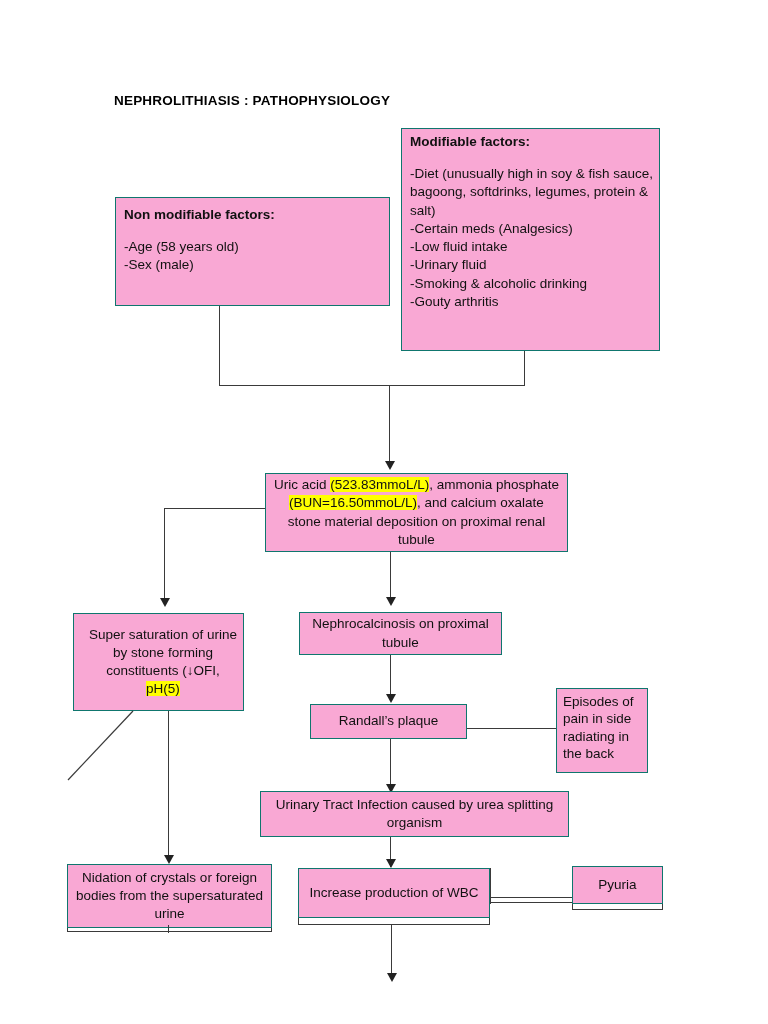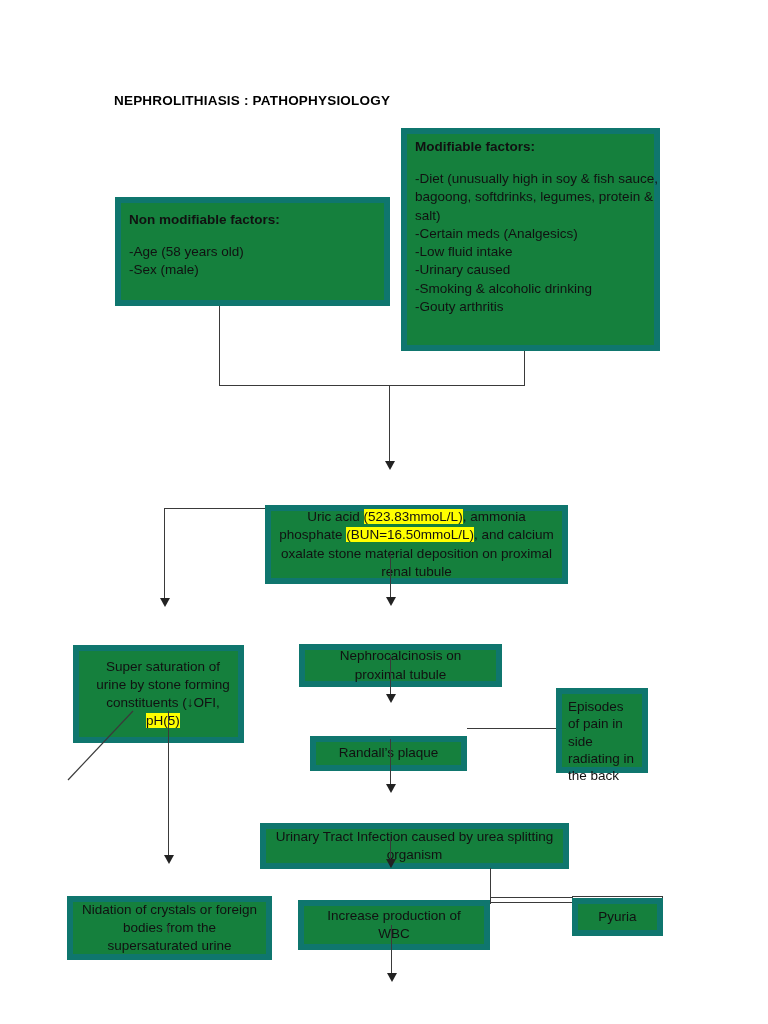--- a/index.html
+++ b/index.html
@@ -14,32 +14,31 @@
   #page {
     position: relative;
     width: 768px;
     height: 1024px;
     background: #ffffff;
     overflow: hidden;
   }
   .box {
     position: absolute;
     box-sizing: border-box;
-    border: 6px solid #0f766e;
-    background: #15803d;
+    border: 1px solid #0f766e;
+    background: #f9a8d4;
     font-size: 13.5px;
     line-height: 1.35;
     color: #111;
   }
   .box.center {
     display: flex;
     align-items: center;
     justify-content: center;
     text-align: center;
-    margin-top: 32px;
   }
   .box.left {
     text-align: left;
   }
   .title {
     position: absolute;
     font-weight: bold;
     font-size: 13.5px;
     letter-spacing: 0.2px;
     white-space: nowrap;
@@ -86,21 +85,21 @@
 
   <div class="title" style="left:114px; top:93px;">NEPHROLITHIASIS : PATHOPHYSIOLOGY</div>
 
   <div class="box left" style="left:401px; top:128px; width:259px; height:223px;">
     <div class="inner">
       <div class="hdr">Modifiable factors:</div>
       <div style="height:14px;"></div>
       <div>-Diet (unusually high in soy &amp; fish sauce, bagoong, softdrinks, legumes, protein &amp; salt)</div>
       <div>-Certain meds (Analgesics)</div>
       <div>-Low fluid intake</div>
-      <div>-Urinary caused</div>
+      <div>-Urinary fluid</div>
       <div>-Smoking &amp; alcoholic drinking</div>
       <div>-Gouty arthritis</div>
     </div>
   </div>
 
   <div class="box left" style="left:115px; top:197px; width:275px; height:109px;">
     <div class="inner" style="padding-top:8px;">
       <div class="hdr">Non modifiable factors:</div>
       <div style="height:14px;"></div>
       <div>-Age (58 years old)</div>

